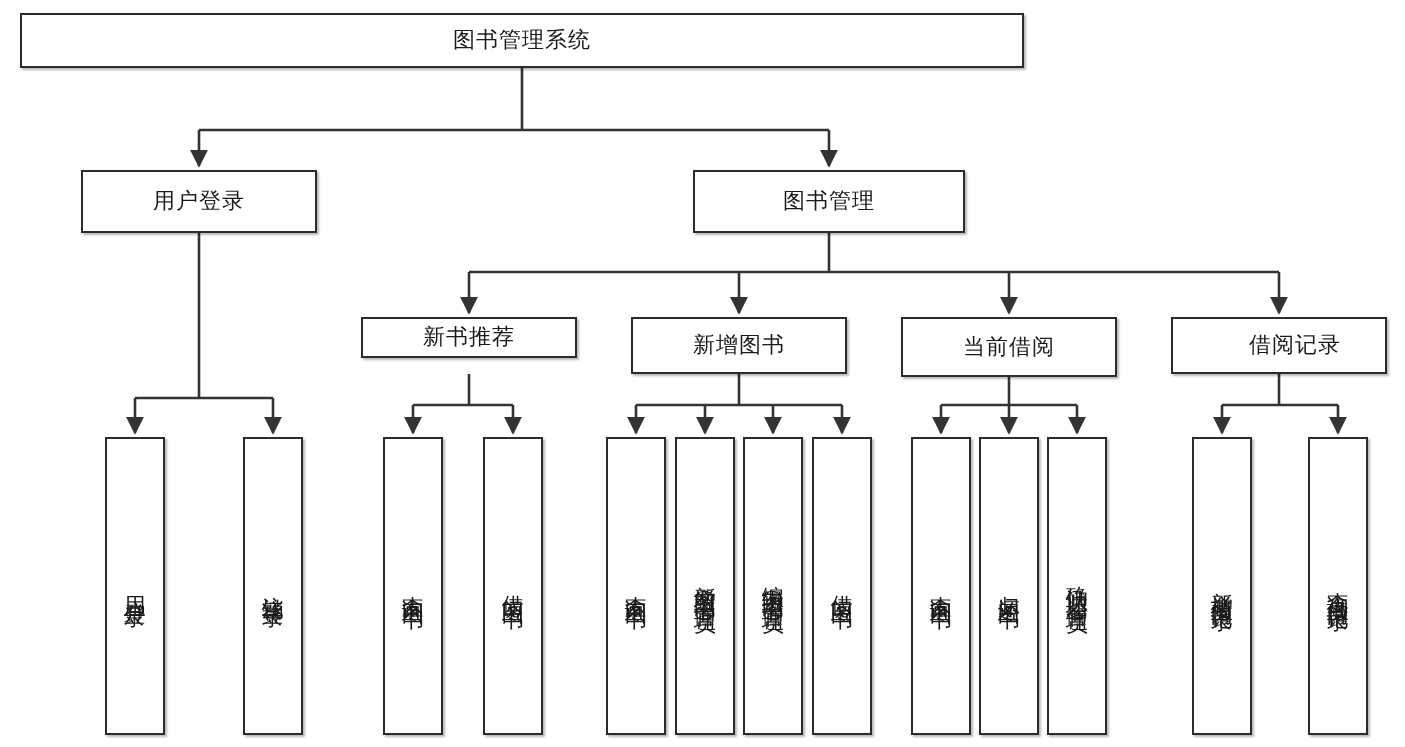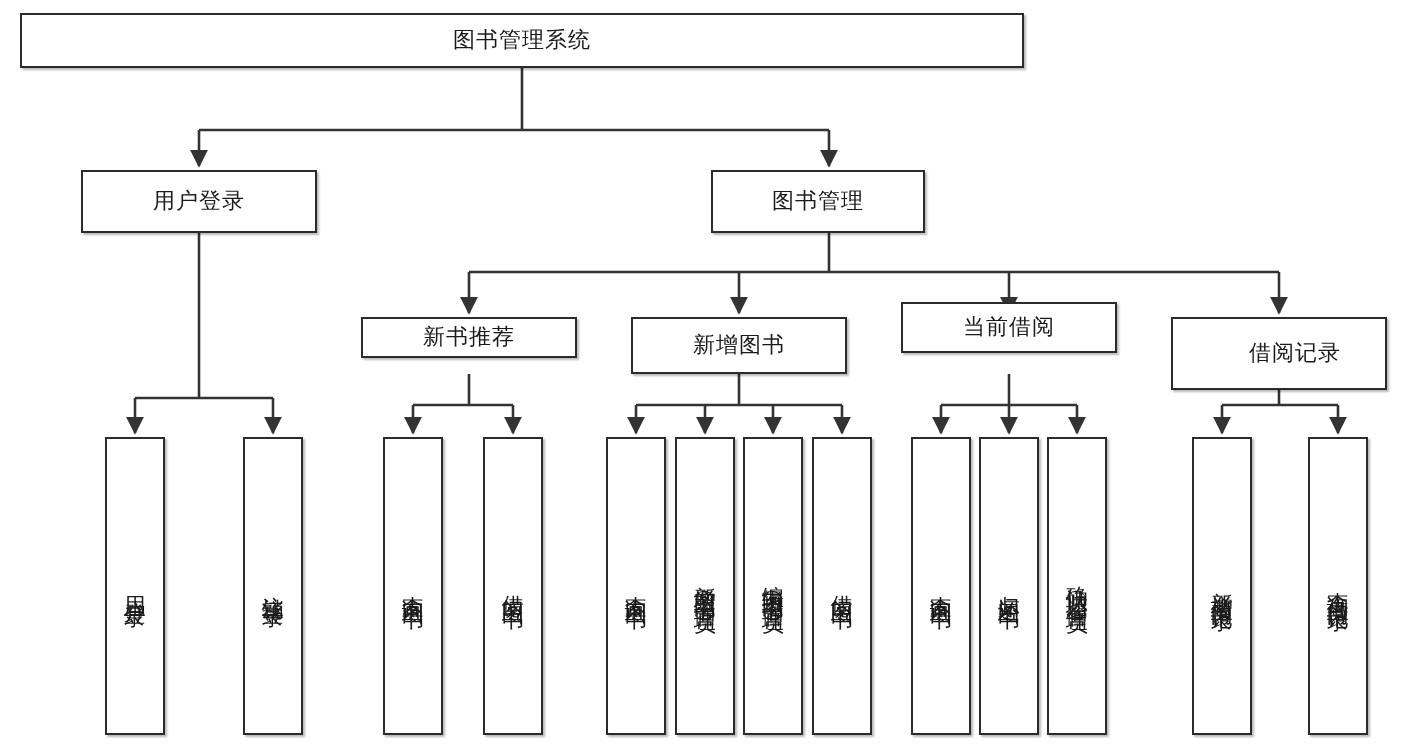--- a/index.html
+++ b/index.html
@@ -123,34 +123,34 @@
     </g>
   </svg>
 
   <div class="node horiz" style="left:20px; top:13px; width:1004px; height:55px;">
     <span class="txt">图书管理系统</span>
   </div>
 
   <div class="node horiz" style="left:81px; top:170px; width:236px; height:63px;">
     <span class="txt">用户登录</span>
   </div>
-  <div class="node horiz" style="left:711px; top:170px; width:214px; height:63px;">
+  <div class="node horiz" style="left:693px; top:170px; width:272px; height:63px;">
     <span class="txt">图书管理</span>
   </div>
 
   <div class="node horiz" style="left:361px; top:317px; width:216px; height:41px;">
     <span class="txt">新书推荐</span>
   </div>
   <div class="node horiz" style="left:631px; top:317px; width:216px; height:57px;">
     <span class="txt">新增图书</span>
   </div>
-  <div class="node horiz" style="left:901px; top:302px; width:216px; height:51px;">
+  <div class="node horiz" style="left:901px; top:317px; width:216px; height:60px;">
     <span class="txt">当前借阅</span>
   </div>
-  <div class="node horiz" style="left:1171px; top:317px; width:216px; height:73px;padding-left:32px;">
+  <div class="node horiz" style="left:1171px; top:317px; width:216px; height:57px;padding-left:32px;">
     <span class="txt">借阅记录</span>
   </div>
 
   <div class="node vert" style="left:105px; top:437px; width:60px; height:298px;">
     <span class="txt">用户登录</span>
   </div>
   <div class="node vert" style="left:243px; top:437px; width:60px; height:298px;">
     <span class="txt">注销登录</span>
   </div>
 

